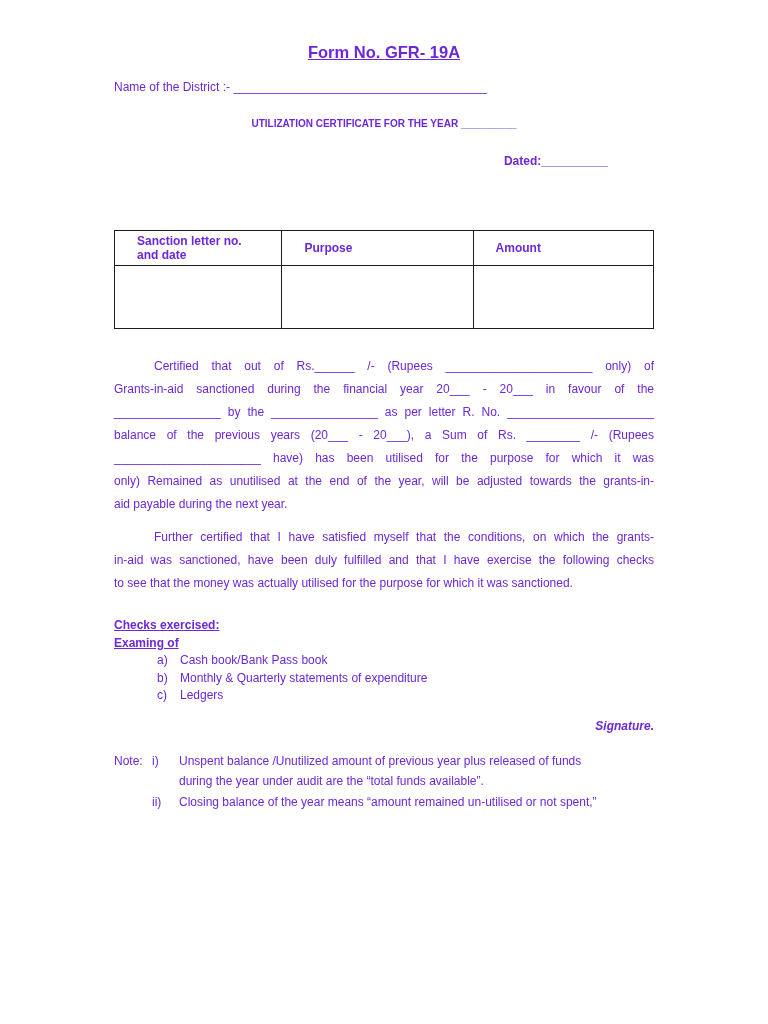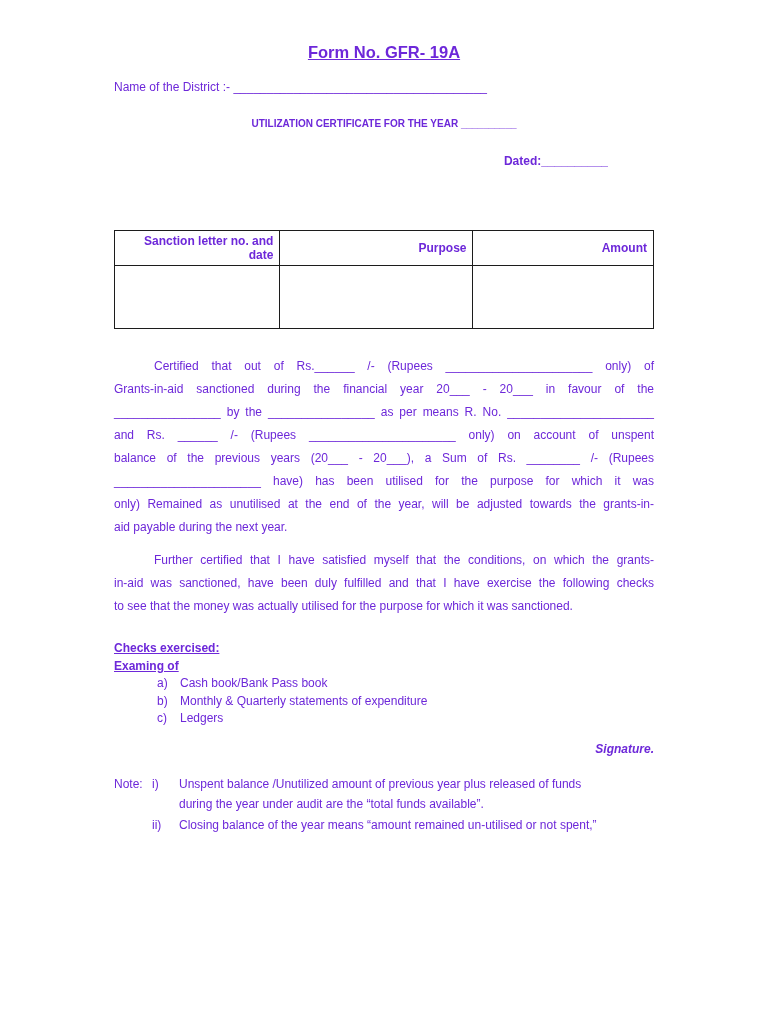--- a/index.html
+++ b/index.html
@@ -43,24 +43,24 @@
     width: 100%;
     border-collapse: collapse;
     table-layout: fixed;
   }
   table.sanction-table th, table.sanction-table td {
     border: 1.6px solid #1c1c1c;
   }
   table.sanction-table th {
     font-size: 12px;
     font-weight: bold;
-    text-align: right;
+    text-align: left;
     vertical-align: middle;
     line-height: 14px;
-    padding: 3px 6px;
+    padding: 3px 22px;
     height: 24px;
   }
   table.sanction-table td { height: 60px; }
   .col-1 { width: 30.5%; }
   .col-2 { width: 36%; }
   .col-3 { width: 33.5%; }
   .para { margin: 0; }
   .para-1 { margin-top: 26px; }
   .para-2 { margin-top: 10px; }
   .jline { text-align: justify; text-align-last: justify; }
@@ -122,22 +122,21 @@
         <td></td>
         <td></td>
         <td></td>
       </tr>
     </tbody>
   </table>
 
   <div class="para para-1">
     <div class="jline indent">Certified that out of Rs.______ /- (Rupees ______________________ only) of</div>
     <div class="jline">Grants-in-aid sanctioned during the financial year 20___ - 20___ in favour of the</div>
-    <div class="jline">________________ by the ________________ as per means R. No. ______________________</div>
-    <div class="jline">and Rs. ______ /- (Rupees ______________________ only) on account of unspent</div>
+    <div class="jline">________________ by the ________________ as per letter R. No. ______________________</div>
     <div class="jline">balance of the previous years (20___ - 20___), a Sum of Rs. ________ /- (Rupees</div>
     <div class="jline">______________________ have) has been utilised for the purpose for which it was</div>
     <div class="jline">only) Remained as unutilised at the end of the year, will be adjusted towards the grants-in-</div>
     <div class="lline">aid payable during the next year.</div>
   </div>
 
   <div class="para para-2">
     <div class="jline indent">Further certified that I have satisfied myself that the conditions, on which the grants-</div>
     <div class="jline">in-aid was sanctioned, have been duly fulfilled and that I have exercise the following checks</div>
     <div class="lline">to see that the money was actually utilised for the purpose for which it was sanctioned.</div>

